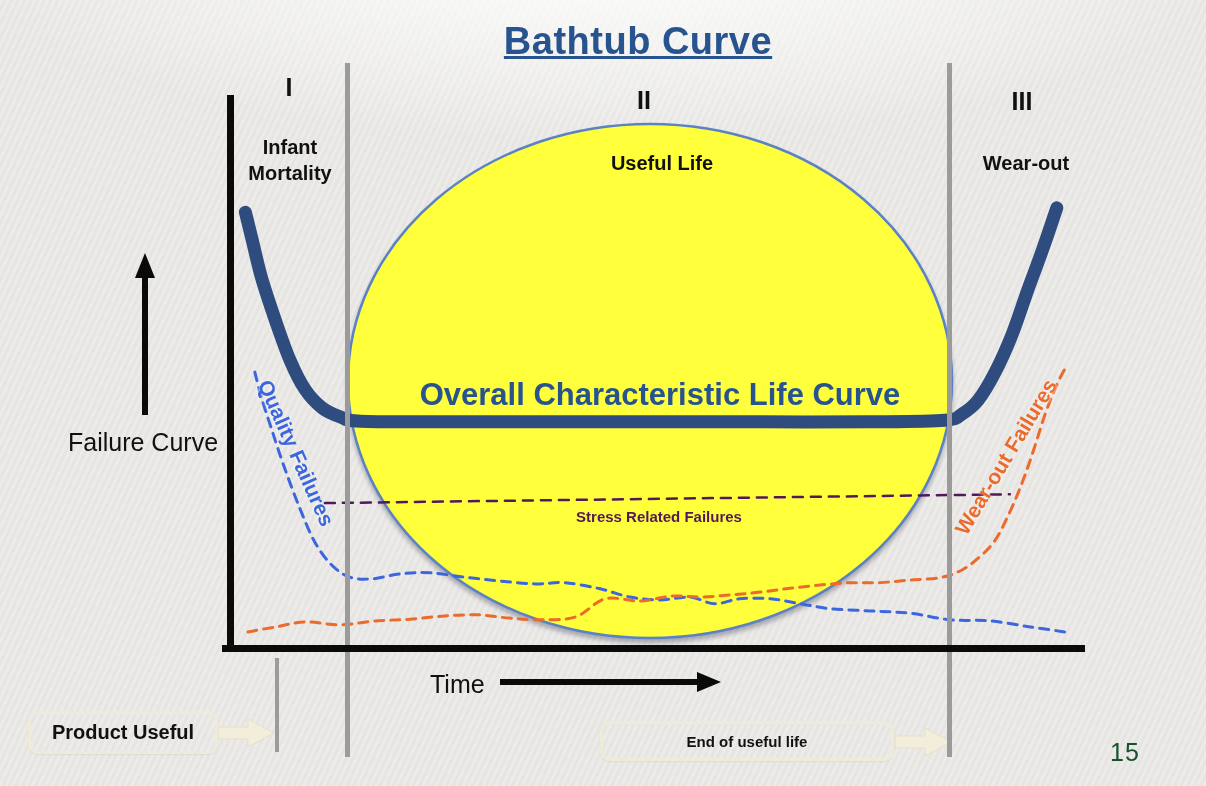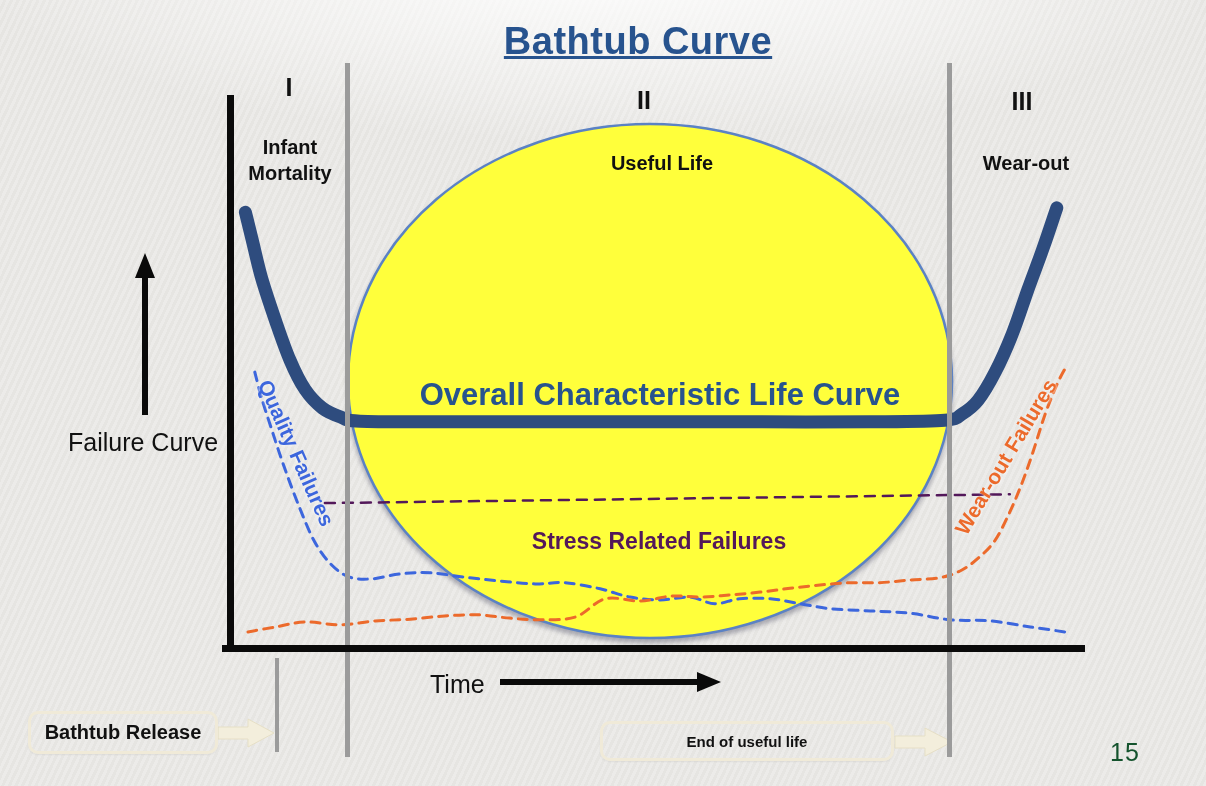--- a/index.html
+++ b/index.html
@@ -21,21 +21,21 @@
     transform:translateX(-50%); line-height:26px; white-space:pre-line; }
   #infant-label { width:130px; }
   svg.chart { top:0; left:0; }
   .vline { background:#9b9b9b; width:5px; top:63px; height:694px; }
   .yaxis { background:#0a0a0a; left:227px; top:95px; width:7px; height:557px; }
   .xaxis { background:#0a0a0a; left:222px; top:645px; width:863px; height:7px; }
   .tickline { background:#9b9b9b; left:275px; top:658px; width:4px; height:94px; }
   .overall-label { top:377px; left:660px; transform:translateX(-50%);
     font-size:31px; font-weight:700; white-space:nowrap; }
   .stress-label { top:508px; left:659px; transform:translateX(-50%);
-    font-size:23px; font-weight:700; white-space:nowrap;margin-top:20px; }
+    font-size:15px; font-weight:700; white-space:nowrap; }
   .rot-label { font-size:21px; font-weight:700; white-space:nowrap;
     text-shadow:0 1px 3px rgba(255,255,255,.75); }
   #quality-label { left:296px; top:453px; transform:translate(-50%,-50%) rotate(66deg); }
   #wearout-label { left:1006px; top:457px; transform:translate(-50%,-50%) rotate(-59deg); }
   .axis-label { font-size:25px; color:#111; white-space:nowrap; }
   #failure-rate-label { left:68px; top:428px; }
   #time-label { left:430px; top:670px; }
   .callout {
     border:3px solid #f0ead8; border-radius:10px;
     display:flex; align-items:center; justify-content:center;
@@ -86,19 +86,19 @@
 
 <div class="abs overall-label" style="color: rgb(39, 83, 142);">Overall Characteristic Life Curve</div>
 <div class="abs stress-label" style="color: rgb(83, 24, 90);">Stress Related Failures</div>
 <div class="abs rot-label" id="quality-label" style="color: rgb(60, 102, 221);">Quality Failures</div>
 <div class="abs rot-label" id="wearout-label" style="color: rgb(236, 106, 43);">Wear-out Failures</div>
 
 <div class="abs axis-label" id="failure-rate-label">Failure Curve</div>
 <div class="abs axis-label" id="time-label">Time</div>
 
 <div class="abs callout" id="product-release-box">
-  <span>Bathtub Release</span>
+  <span>Product Useful</span>
 </div>
 <div class="abs callout" id="end-life-box">
   <span>End of useful life</span>
 </div>
 
 <div class="abs page-number">15</div>
 
 </body></html>

